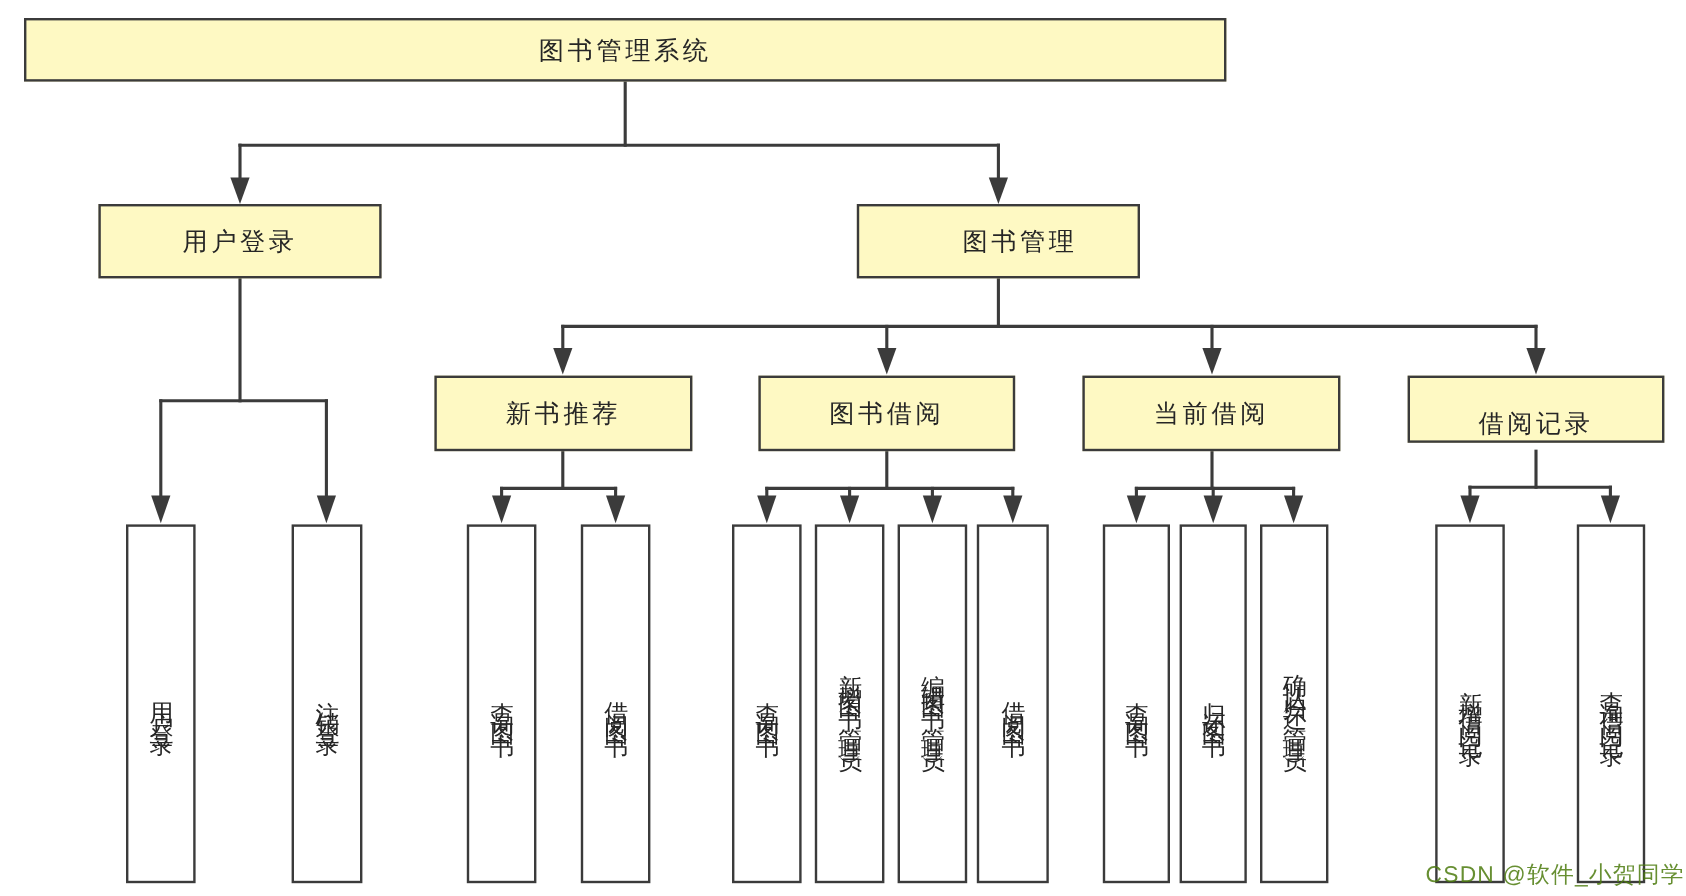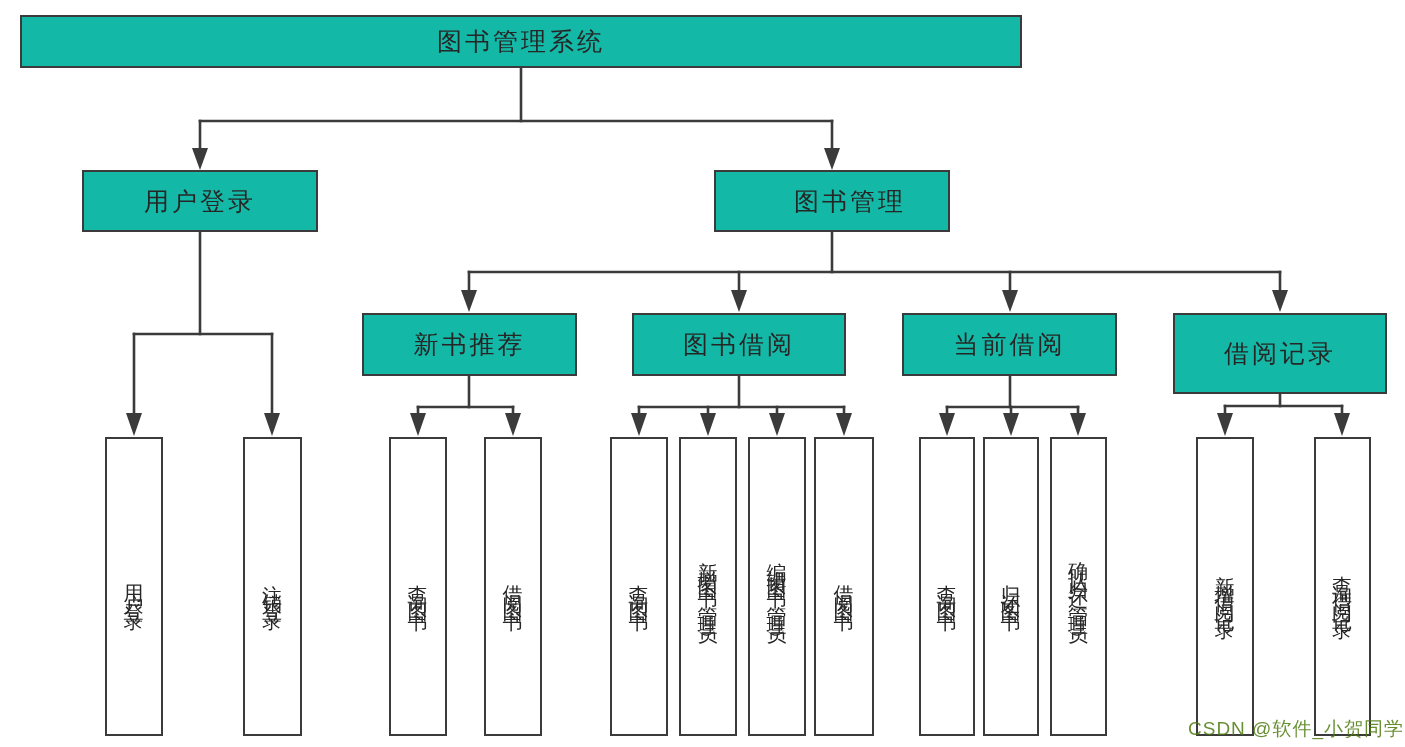--- a/index.html
+++ b/index.html
@@ -19,25 +19,25 @@
   }
   #connectors line {
     stroke: #3b3b3b;
     stroke-width: 2.6;
     stroke-linecap: square;
   }
   #connectors polygon { fill: #3b3b3b; }
   .hbox {
     position: absolute;
     border: 2.5px solid #3b3b3b;
-    background: #14b8a6;
+    background: #fef9c3;
     display: flex;
     align-items: center;
     justify-content: center;
-    font-size: 25px;
+    font-size: 21px;
     letter-spacing: 3px;
     color: #262626;
     white-space: nowrap;
   }
   .rootbox { border-width: 2px; }
   .vbox {
     position: absolute;
     top: 437px;
     height: 299px;
     border: 2.5px solid #3b3b3b;
@@ -146,21 +146,21 @@
 
   <div class="hbox" style="left:632px; top:313px; width:214px; height:63px;">
     <span>图书借阅</span>
   </div>
   <div class="hbox" style="left:362px; top:313px; width:215px; height:63px;">
     <span>新书推荐</span>
   </div>
   <div class="hbox" style="left:902px; top:313px; width:215px; height:63px;justify-content:center;">
     <span>当前借阅</span>
   </div>
-  <div class="hbox" style="left:1173px; top:313px; width:214px; height:81px;">
+  <div class="hbox" style="left:1173px; top:313px; width:214px; height:56px;align-items:flex-end;">
     <span>借阅记录</span>
   </div>
 
   <div class="vbox" style="left:105px; width:58px;">
     <span class="vtext">用户登录</span>
   </div>
   <div class="vbox" style="left:243px; width:59px;">
     <span class="vtext">注销登录</span>
   </div>
 

